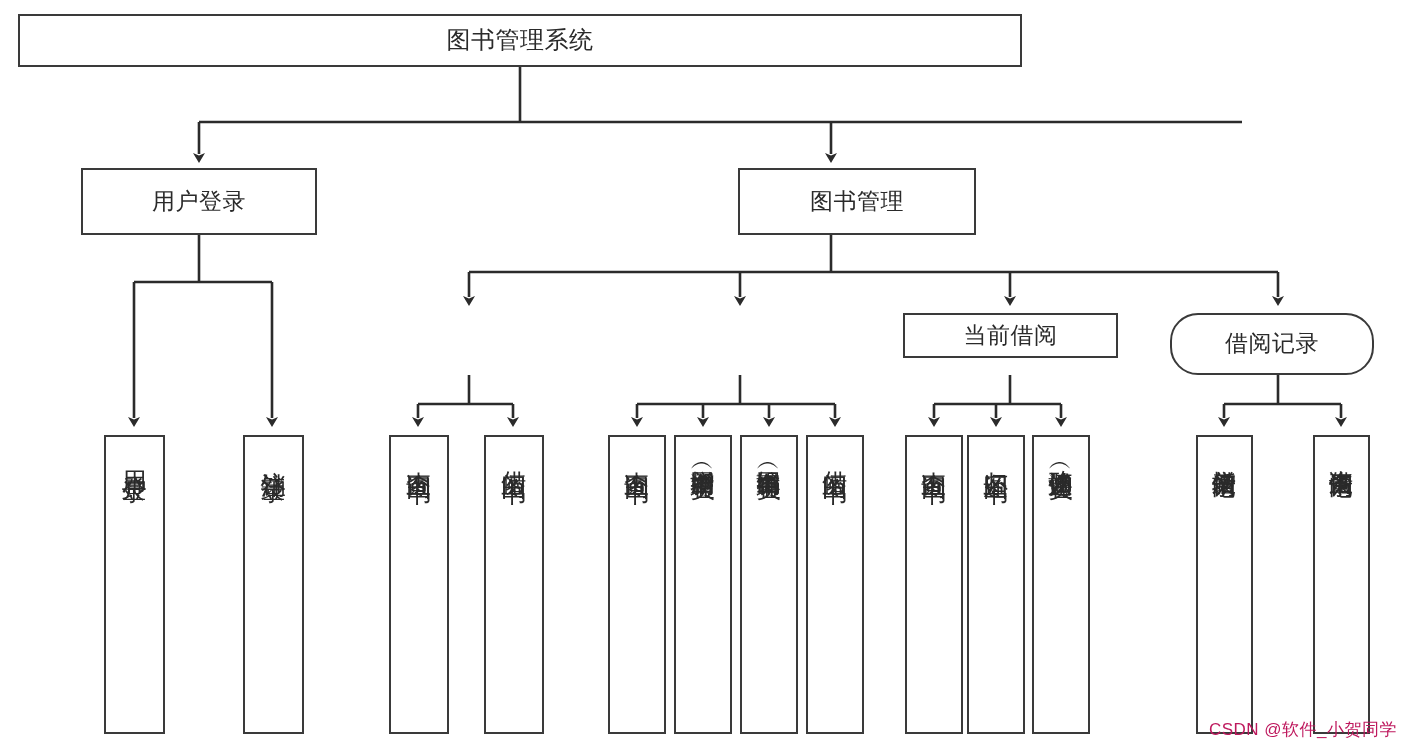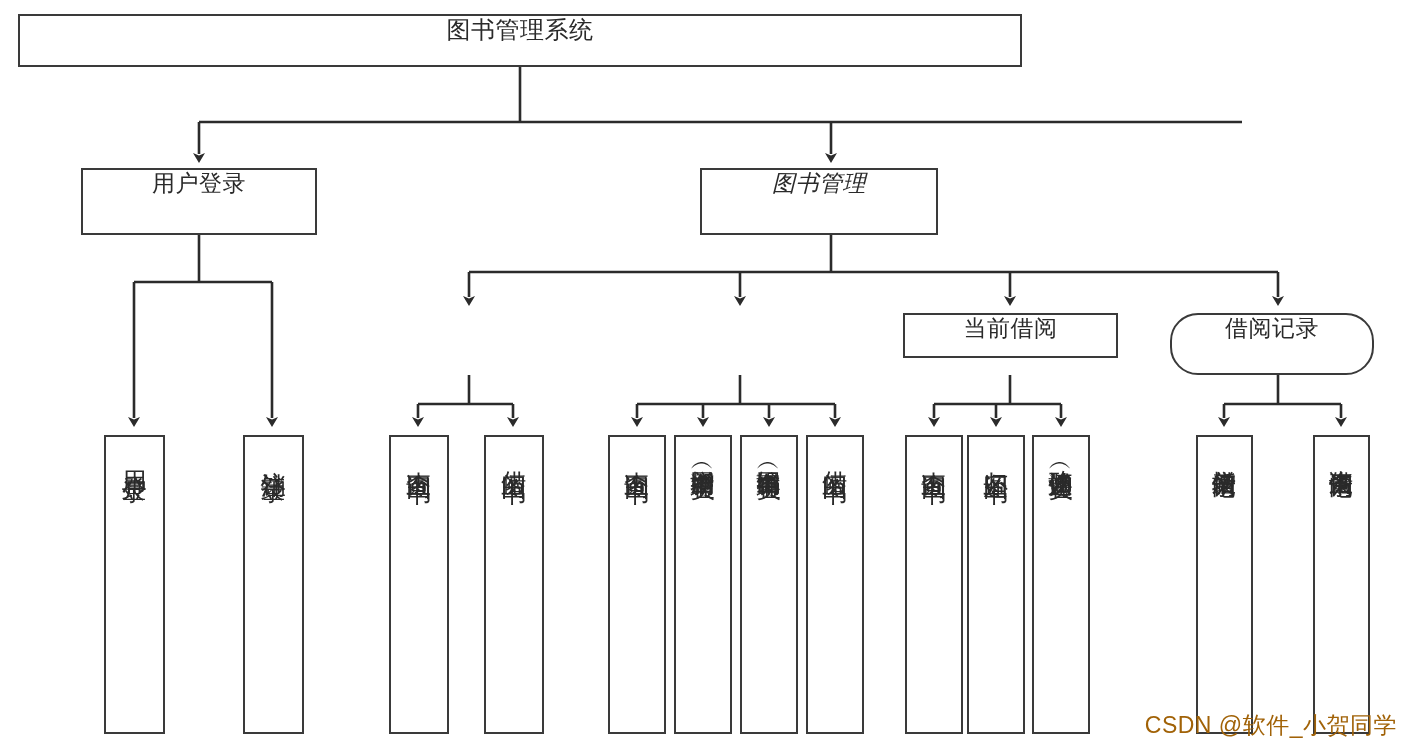--- a/index.html
+++ b/index.html
@@ -24,21 +24,21 @@
     width: 1405px;
     height: 747px;
     pointer-events: none;
   }
   .node {
     position: absolute;
     box-sizing: border-box;
     border: 2px solid #3a3a3a;
     background: #ffffff;
     display: flex;
-    align-items: flex-start;
+    align-items: center;
     justify-content: center;
     color: #2a2a2a;
     z-index: 2;
   }
   .node .label {
     display: block;
     text-align: center;
     line-height: 1.18;
     white-space: pre;
   }
@@ -64,22 +64,22 @@
     white-space: nowrap;
   }
   .node.vert.tall .label {
     font-size: 24px;
     letter-spacing: 1px;
   }
   .watermark {
     position: absolute;
     right: 8px;
     bottom: 6px;
-    font-size: 23px;
-    color: #a16207;
+    font-size: 17px;
+    color: #be185d;
     letter-spacing: 0.5px;
     white-space: nowrap;
     z-index: 3;
     margin-top: 38px;
   }
 </style>
 </head>
 <body>
 
 <div id="canvas">
@@ -135,21 +135,21 @@
   </svg>
 
   <div class="node horiz root" style="left:18px; top:14px; width:1004px; height:53px;">
     <span class="label">图书管理系统</span>
   </div>
 
   <div class="node horiz" style="left:81px; top:168px; width:236px; height:67px;">
     <span class="label">用户登录</span>
   </div>
 
-  <div class="node horiz" style="left:700px; top:168px; width:238px; height:67px;font-style:italic;">
+  <div class="node horiz" style="left:738px; top:168px; width:238px; height:67px;">
     <span class="label">图书管理</span>
   </div>
 
 
 
   <div class="node horiz" style="left:903px; top:313px; width:215px; height:45px;">
     <span class="label">当前借阅</span>
   </div>
 
   <div class="node horiz" style="left:1170px; top:313px; width:204px; height:62px;border-radius:28px;">

